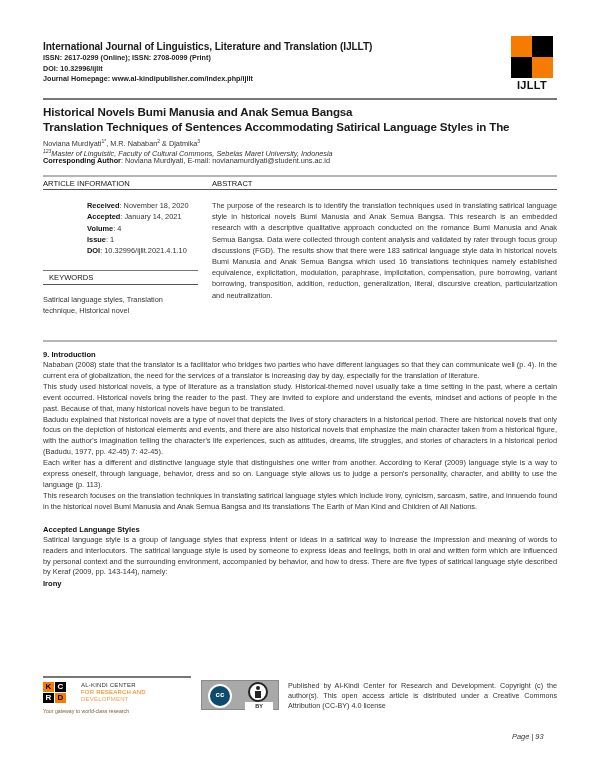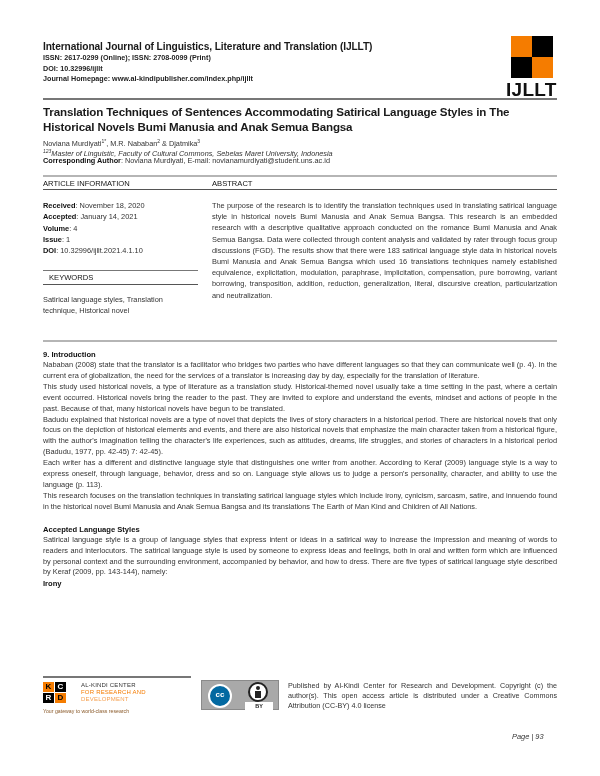--- a/index.html
+++ b/index.html
@@ -9,63 +9,63 @@
   .page { position: absolute; left: 0; top: 0; width: 600px; height: 776px; }
 
   
   .journal-header { position: absolute; left: 43px; top: 40px; width: 440px; }
   .journal-title { font-size: 10.2px; font-weight: bold; line-height: 13px; letter-spacing: -0.1px; }
   .journal-meta { font-size: 7.2px; font-weight: bold; line-height: 10.5px; color: #222; }
 
   .logo { position: absolute; left: 506px; top: 36px; width: 52px; height: 58px; }
   .logo-grid { position: absolute; left: 5px; top: 0; width: 42px; height: 42px; }
   .logo-sq { position: absolute; width: 21px; height: 21px; }
-  .logo-text { position: absolute; left: 0; top: 43px; width: 52px; text-align: left;
-               font-size: 19px; font-weight: bold; letter-spacing: 0.3px; color: #111; }
+  .logo-text { position: absolute; left: 0; top: 43px; width: 52px; text-align: center;
+               font-size: 11px; font-weight: bold; letter-spacing: 0.3px; color: #111; }
 
   .rule-top { position: absolute; left: 43px; top: 98px; width: 514px; height: 2px; background: #777; }
 
   
   .paper-title { position: absolute; left: 43px; top: 104px; width: 514px;
                  font-size: 11.6px; font-weight: bold; line-height: 15px; letter-spacing: -0.15px; }
   .authors { position: absolute; left: 43px; top: 136px; width: 514px; font-size: 7.3px; line-height: 10px; color: #333; }
   .authors sup { font-size: 5px; }
   .affil { position: absolute; left: 43px; top: 146px; width: 514px; font-size: 7.3px; line-height: 10px; font-style: italic; color: #333; }
   .affil sup { font-size: 5px; font-style: italic; }
   .corresp { position: absolute; left: 43px; top: 156px; width: 514px; font-size: 7.3px; line-height: 10px; color: #333; }
   .corresp b { color: #111; }
 
   
   .rule-gray { position: absolute; height: 2px; background: #b5b5b5; }
   .rule-thin { position: absolute; height: 1px; background: #555; }
   .sec-head { position: absolute; font-size: 7.6px; font-weight: normal; color: #111; }
 
   .info-list { position: absolute; left: 43px; top: 200px; width: 150px; font-size: 7.4px; line-height: 11.3px; color: #333; }
-  .info-list b { color: #111; }
+  .info-list b { color: #111; margin-left: 44px; }
 
   .keywords { position: absolute; left: 43px; top: 294px; width: 125px; font-size: 7.4px; line-height: 11.3px; color: #333; }
 
   .abstract { position: absolute; left: 212px; top: 200px; width: 345px; font-size: 7.4px; line-height: 11.2px;
               text-align: justify; color: #333; }
 
   
   .body { position: absolute; left: 43px; top: 349px; width: 514px; font-size: 7.4px; line-height: 10.9px; color: #333; text-align: justify; }
   .body h3 { font-size: 7.6px; font-weight: bold; color: #111; line-height: 11px; }
   .body p { margin: 0; }
   .body .gap { height: 11px; }
 
   
   .foot-rule { position: absolute; left: 43px; top: 676px; width: 148px; height: 2px; background: #777; }
   .kcrd { position: absolute; left: 43px; top: 682px; width: 150px; height: 36px; }
   .kcrd-box { position: absolute; width: 11px; height: 10px; font-size: 8px; font-weight: bold; text-align: center; line-height: 10px; }
   .kcrd-text { position: absolute; left: 38px; font-size: 6px; line-height: 7px; letter-spacing: 0.2px; }
   .kcrd-tag { position: absolute; left: 0; top: 26px; font-size: 5.2px; color: #8a5a2a; }
 
   .cc { position: absolute; left: 201px; top: 680px; width: 78px; height: 30px; background: #a9a9a9; border: 1px solid #8a8a8a; }
-  .cc-circle { position: absolute; border-radius: 50%; border: 2px solid #fff; background: #0369a1; }
+  .cc-circle { position: absolute; border-radius: 50%; border: 2px solid #fff; background: #0c4a6e; }
   .cc-by { position: absolute; left: 43px; top: 21px; width: 28px; height: 8px; background: #fff; font-size: 5.5px; font-weight: bold; text-align: center; line-height: 8px; color: #222; }
 
   .license { position: absolute; left: 288px; top: 681px; width: 269px; font-size: 7.2px; line-height: 10px; color: #333; text-align: justify; }
 
   .page-num { position: absolute; left: 512px; top: 732px; font-size: 7.4px; color: #333; font-style: italic; }
 </style>
 </head>
 <body>
 
 <div class="page">
@@ -83,22 +83,22 @@
       <div class="logo-sq" style="left:21px;top:0;background:#000;"></div>
       <div class="logo-sq" style="left:0;top:21px;background:#000;"></div>
       <div class="logo-sq" style="left:21px;top:21px;background:#f57c00;"></div>
     </div>
     <div class="logo-text">IJLLT</div>
   </div>
 
   <div class="rule-top"></div>
 
   <div class="paper-title">
+    <div>Historical Novels Bumi Manusia and Anak Semua Bangsa</div>
     <div>Translation Techniques of Sentences Accommodating Satirical Language Styles in The</div>
-    <div>Historical Novels Bumi Manusia and Anak Semua Bangsa</div>
   </div>
 
   <div class="authors">
     <span>Noviana Murdiyati</span><sup>1*</sup><span>, M.R. Nababan</span><sup>2</sup><span> &amp; Djatmika</span><sup>3</sup>
   </div>
   <div class="affil">
     <sup>123</sup><span>Master of Linguistic, Faculty of Cultural Commons, Sebelas Maret University, Indonesia</span>
   </div>
   <div class="corresp">
     <b>Corresponding Author</b><span>: Noviana Murdiyati, E-mail: novianamurdiyati@student.uns.ac.id</span>

